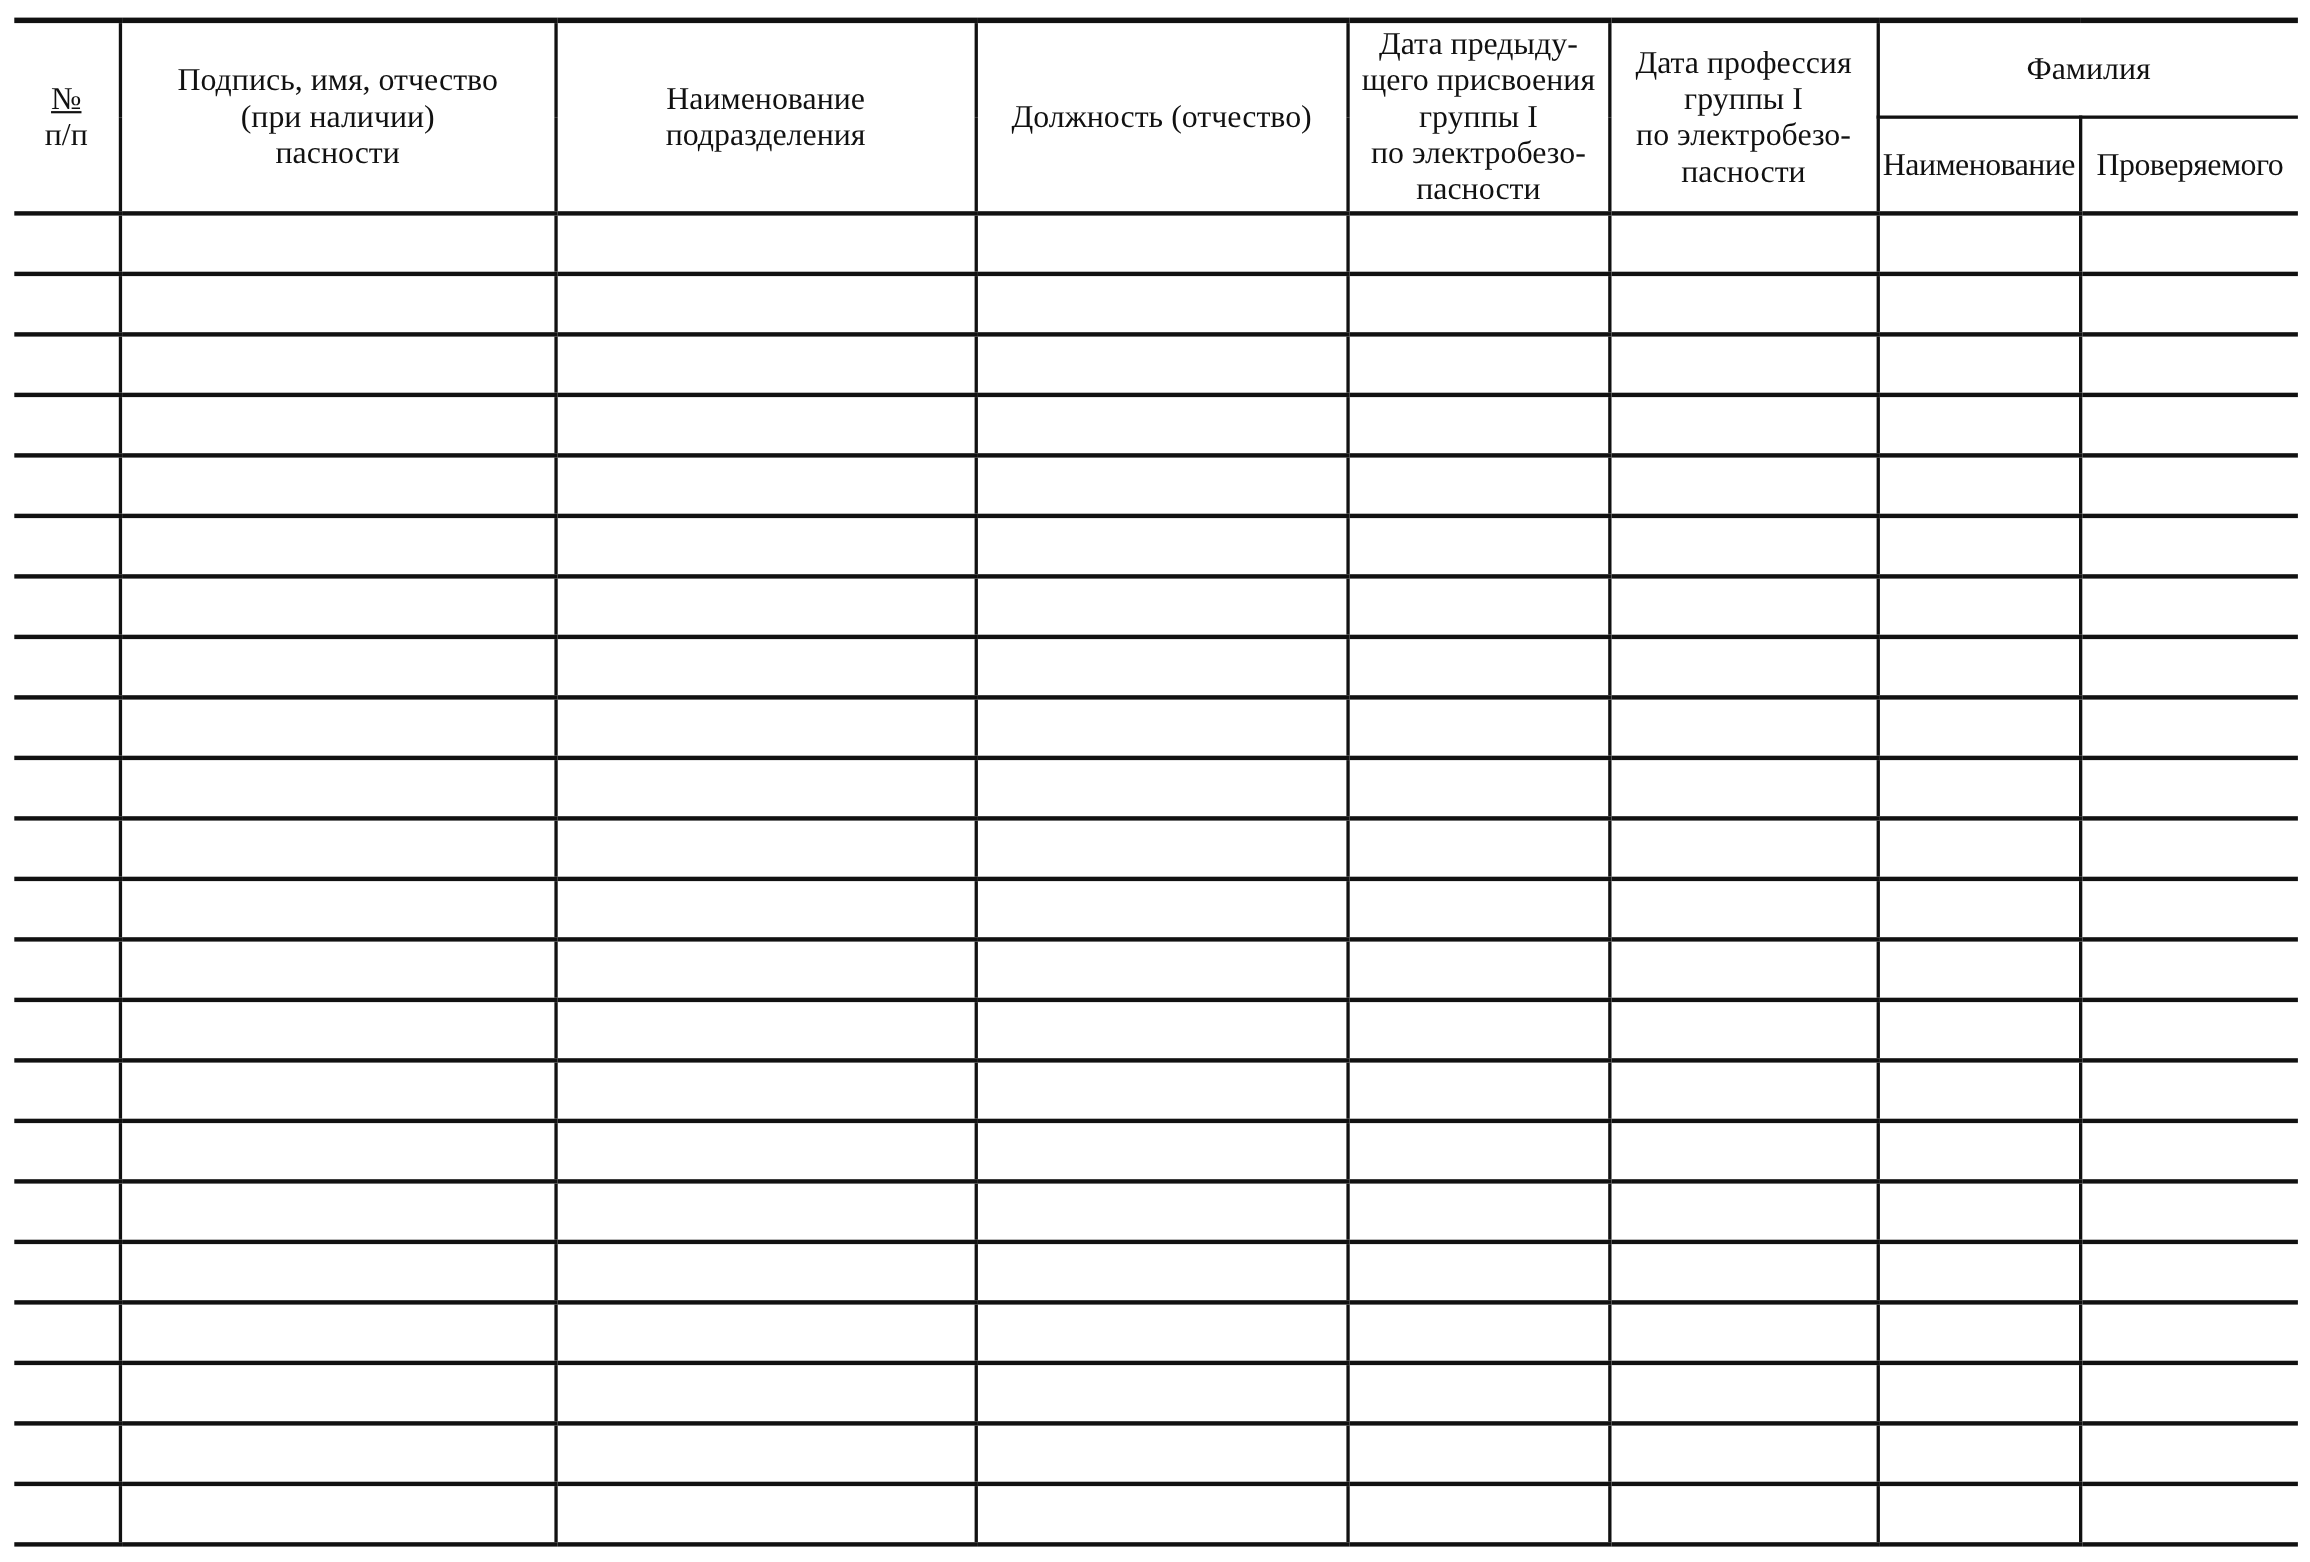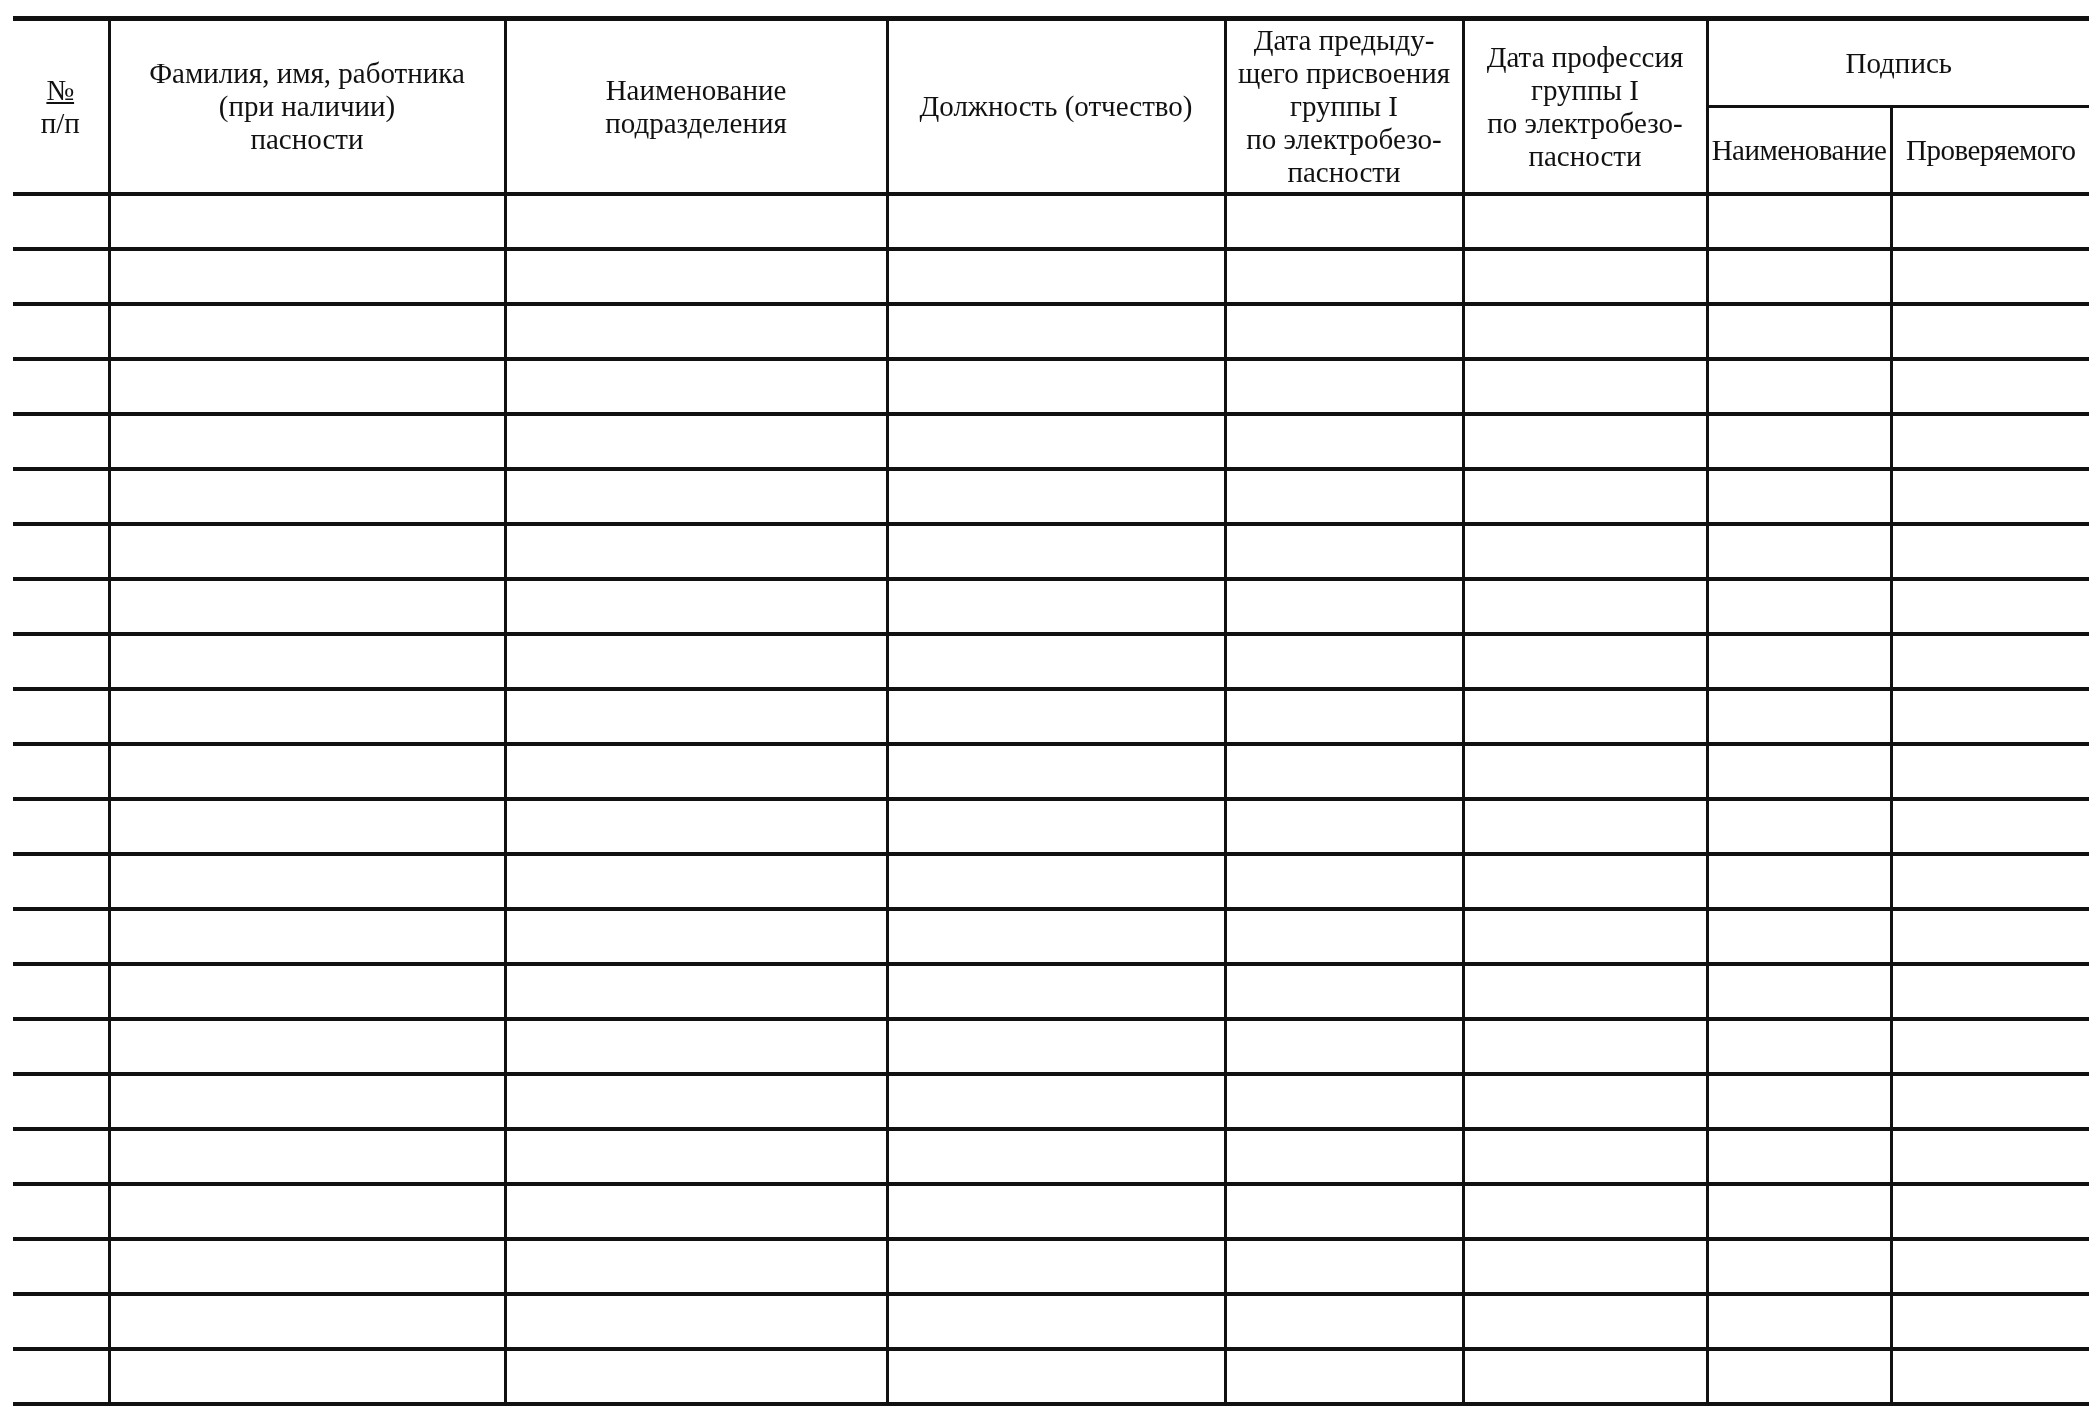--- a/index.html
+++ b/index.html
@@ -35,21 +35,21 @@
       <col style="width:184px">
       <col style="width:198px">
   </colgroup>
   <thead>
     <tr class="head">
       <th class="first hdr-h1" rowspan="2">
         <div style="text-decoration:underline">№</div>
         <div>п/п</div>
       </th>
       <th rowspan="2">
-        <div>Фамилия, имя, работника</div>
+        <div>Подпись, имя, отчество</div>
         <div>(при наличии)</div>
         <div>пасности</div>
       </th>
       <th rowspan="2">
         <div>Наименование</div>
         <div>подразделения</div>
       </th>
       <th rowspan="2">
         <div>Должность (отчество)</div>
       </th>
@@ -60,21 +60,21 @@
         <div>по электробезо-</div>
         <div>пасности</div>
       </th>
       <th rowspan="2">
         <div>Дата профессия</div>
         <div>группы I</div>
         <div>по электробезо-</div>
         <div>пасности</div>
       </th>
       <th colspan="2" class="sig hdr-h1" style="border-bottom:3px solid #111">
-        <span>Подпись</span>
+        <span>Фамилия</span>
       </th>
     </tr>
     <tr class="sub">
       <th class="hdr-h2 sig-sub">
         <span>Наименование</span>
       </th>
       <th class="hdr-h2 sig-sub">
         <span>Проверяемого</span>
       </th>
     </tr>

